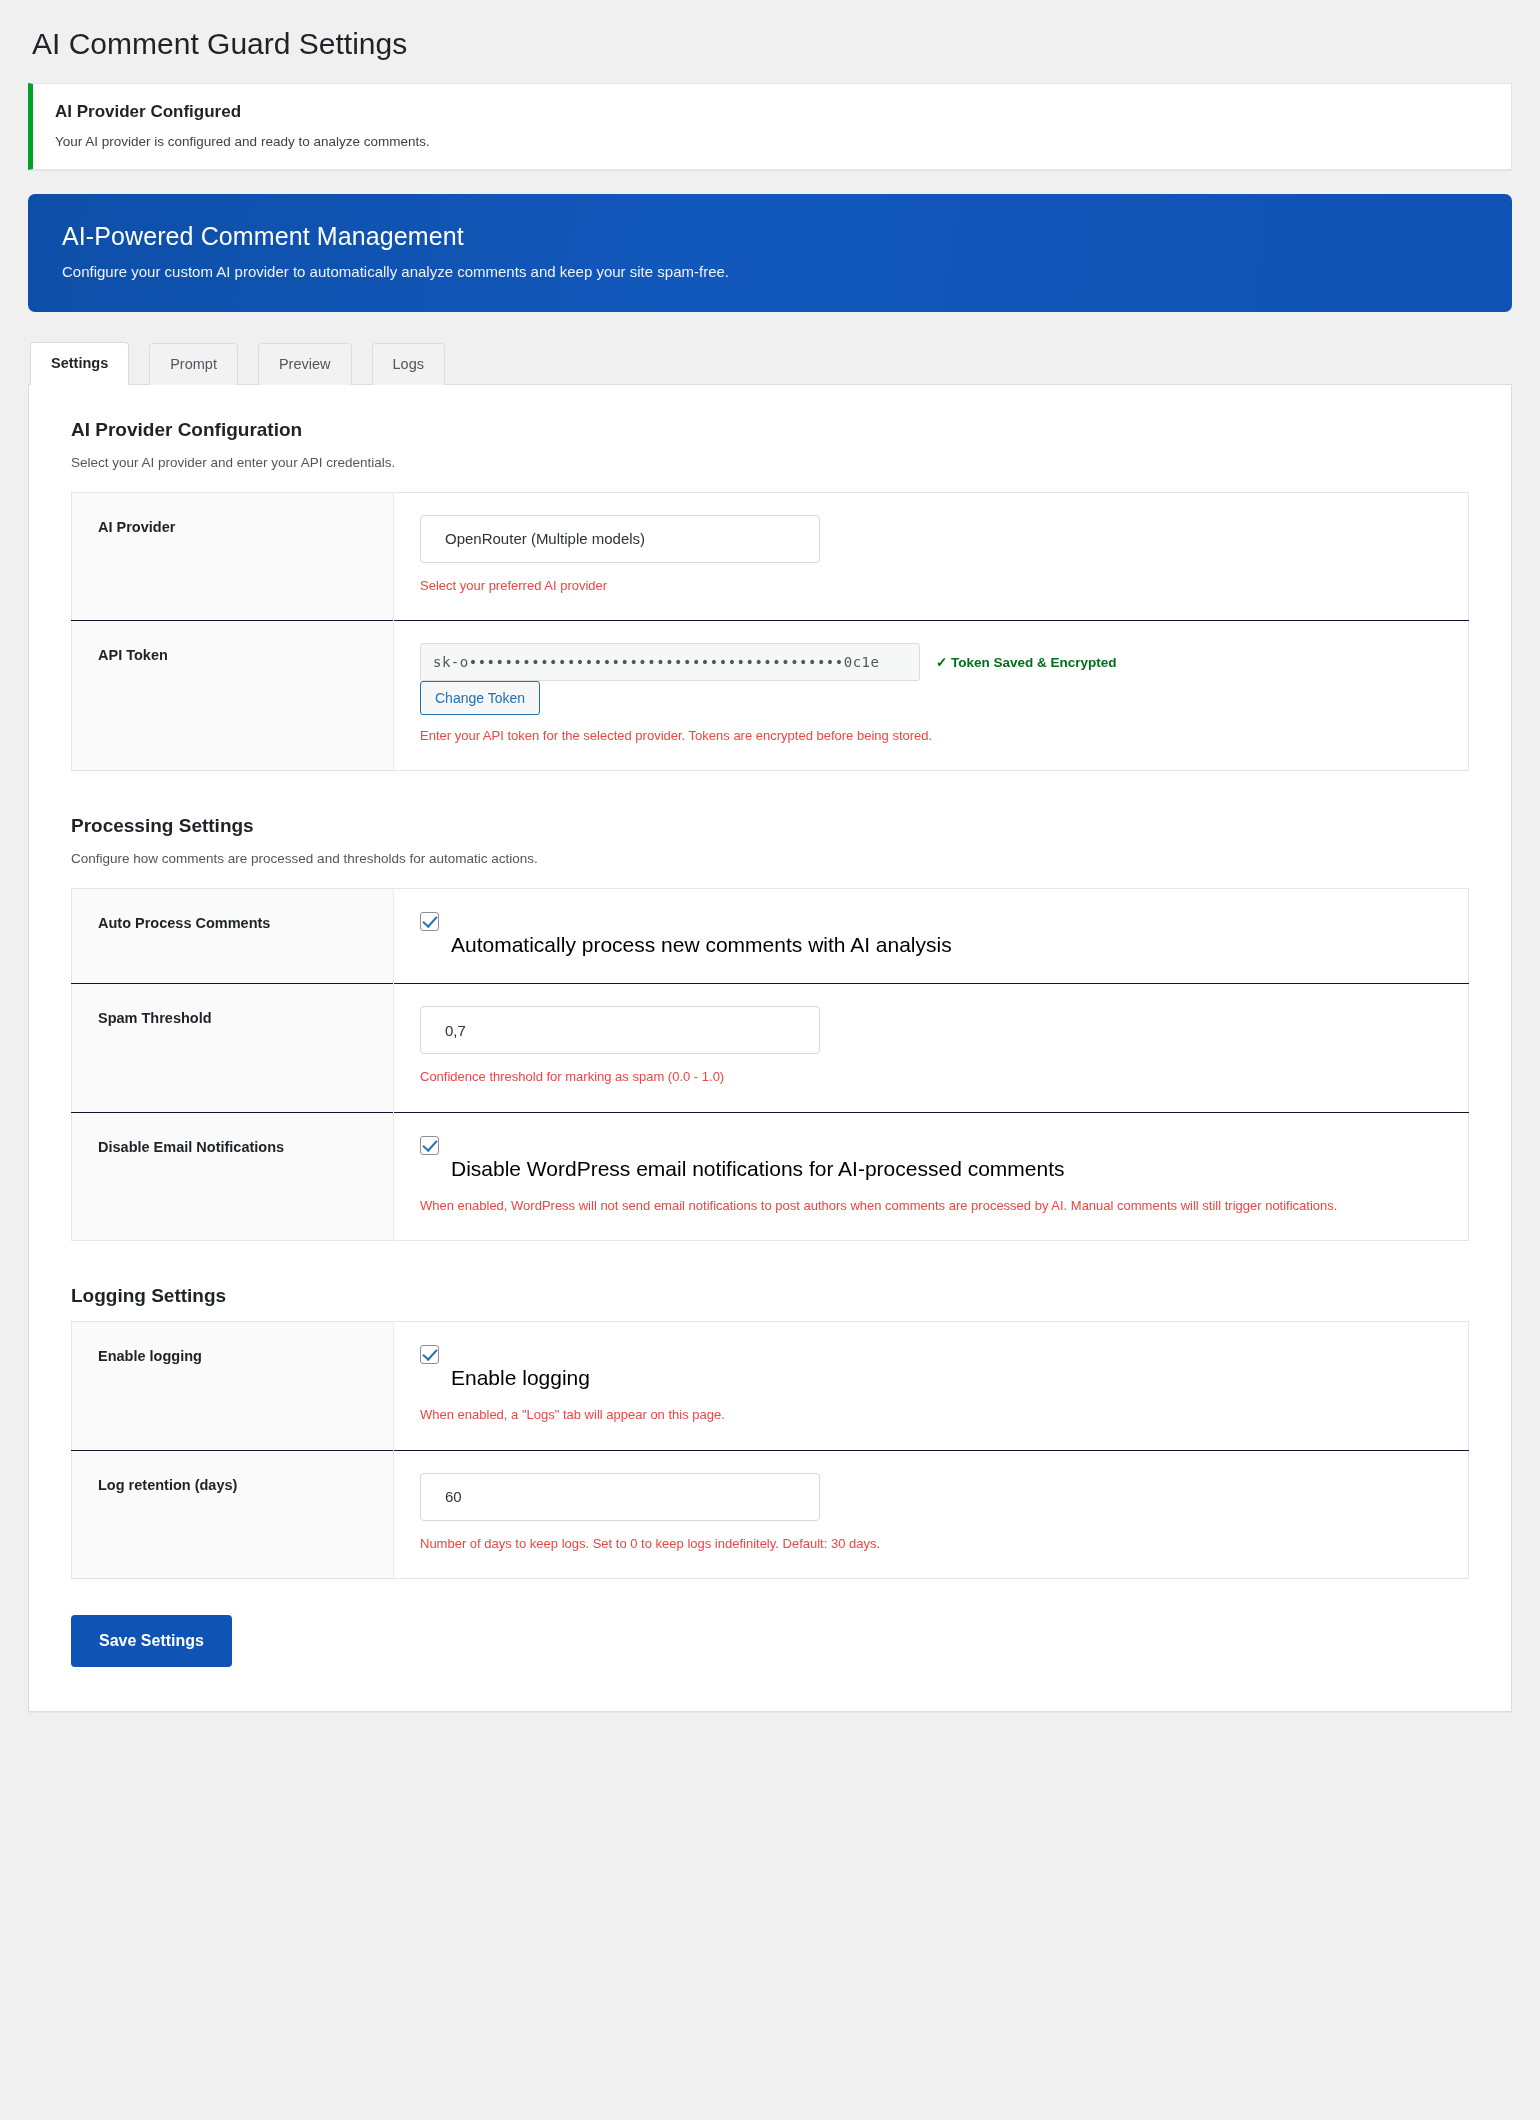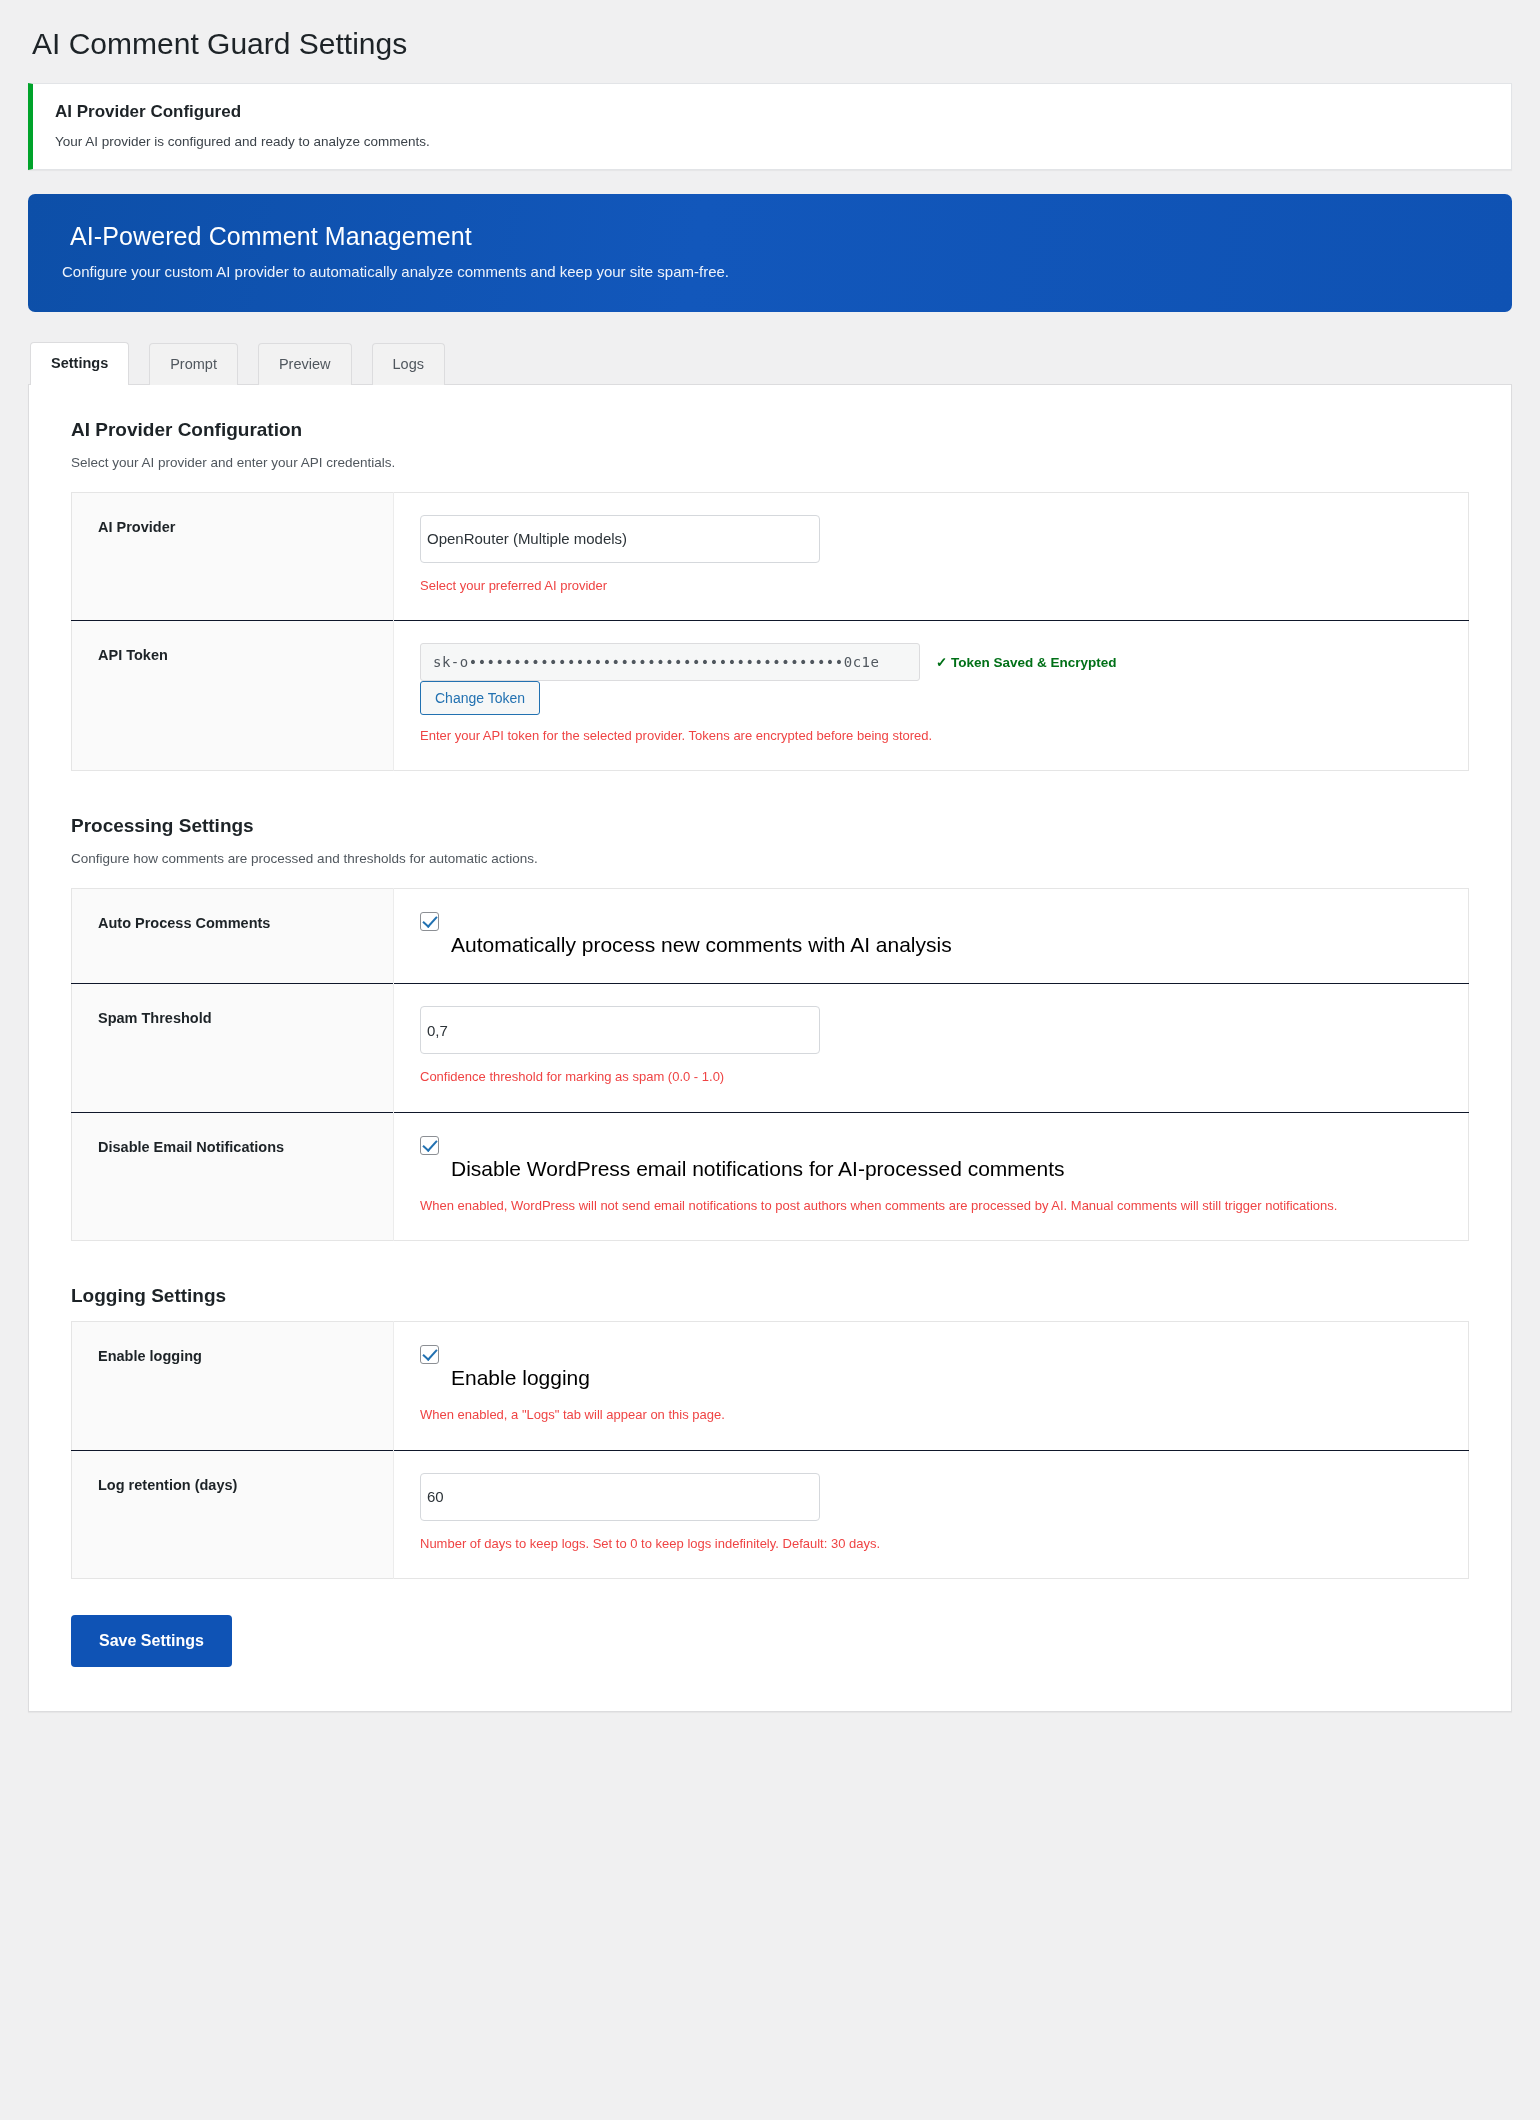--- a/index.html
+++ b/index.html
@@ -53,21 +53,21 @@
   .hero {
     background: linear-gradient(100deg, #0d4fa8 0%, #1257bb 45%, #0f52b3 100%);
     border-radius: 7px;
     padding: 28px 34px 32px 34px;
     color: #fff;
     margin-bottom: 30px;
   }
   .hero-title {
     font-size: 25px;
     font-weight: 400;
-    margin: 0 0 12px 8px;
+    margin: 0 0 12px 0;
     letter-spacing: .1px;
   }
   .hero-sub {
     font-size: 15px;
     margin: 0;
     color: #eef3fb;
     font-weight: 400;
   }
 
   
@@ -150,21 +150,21 @@
     font-size: 13px;
     color: #ef4444;
     margin: 13px 0 0 0;
     line-height: 1.55;
   }
   .desc.tight { margin-top: 11px; }
 
   select.field, input.field {
     width: 400px;
     height: 48px;
-    padding: 6px 6px;
+    padding: 6px 24px;
     font-size: 15px;
     font-family: "Liberation Sans", sans-serif;
     color: #2c3338;
     border: 1px solid #d5d8dc;
     border-radius: 4px;
     background: #fff;
     outline: none;
     appearance: none;
   }
   input.token {

